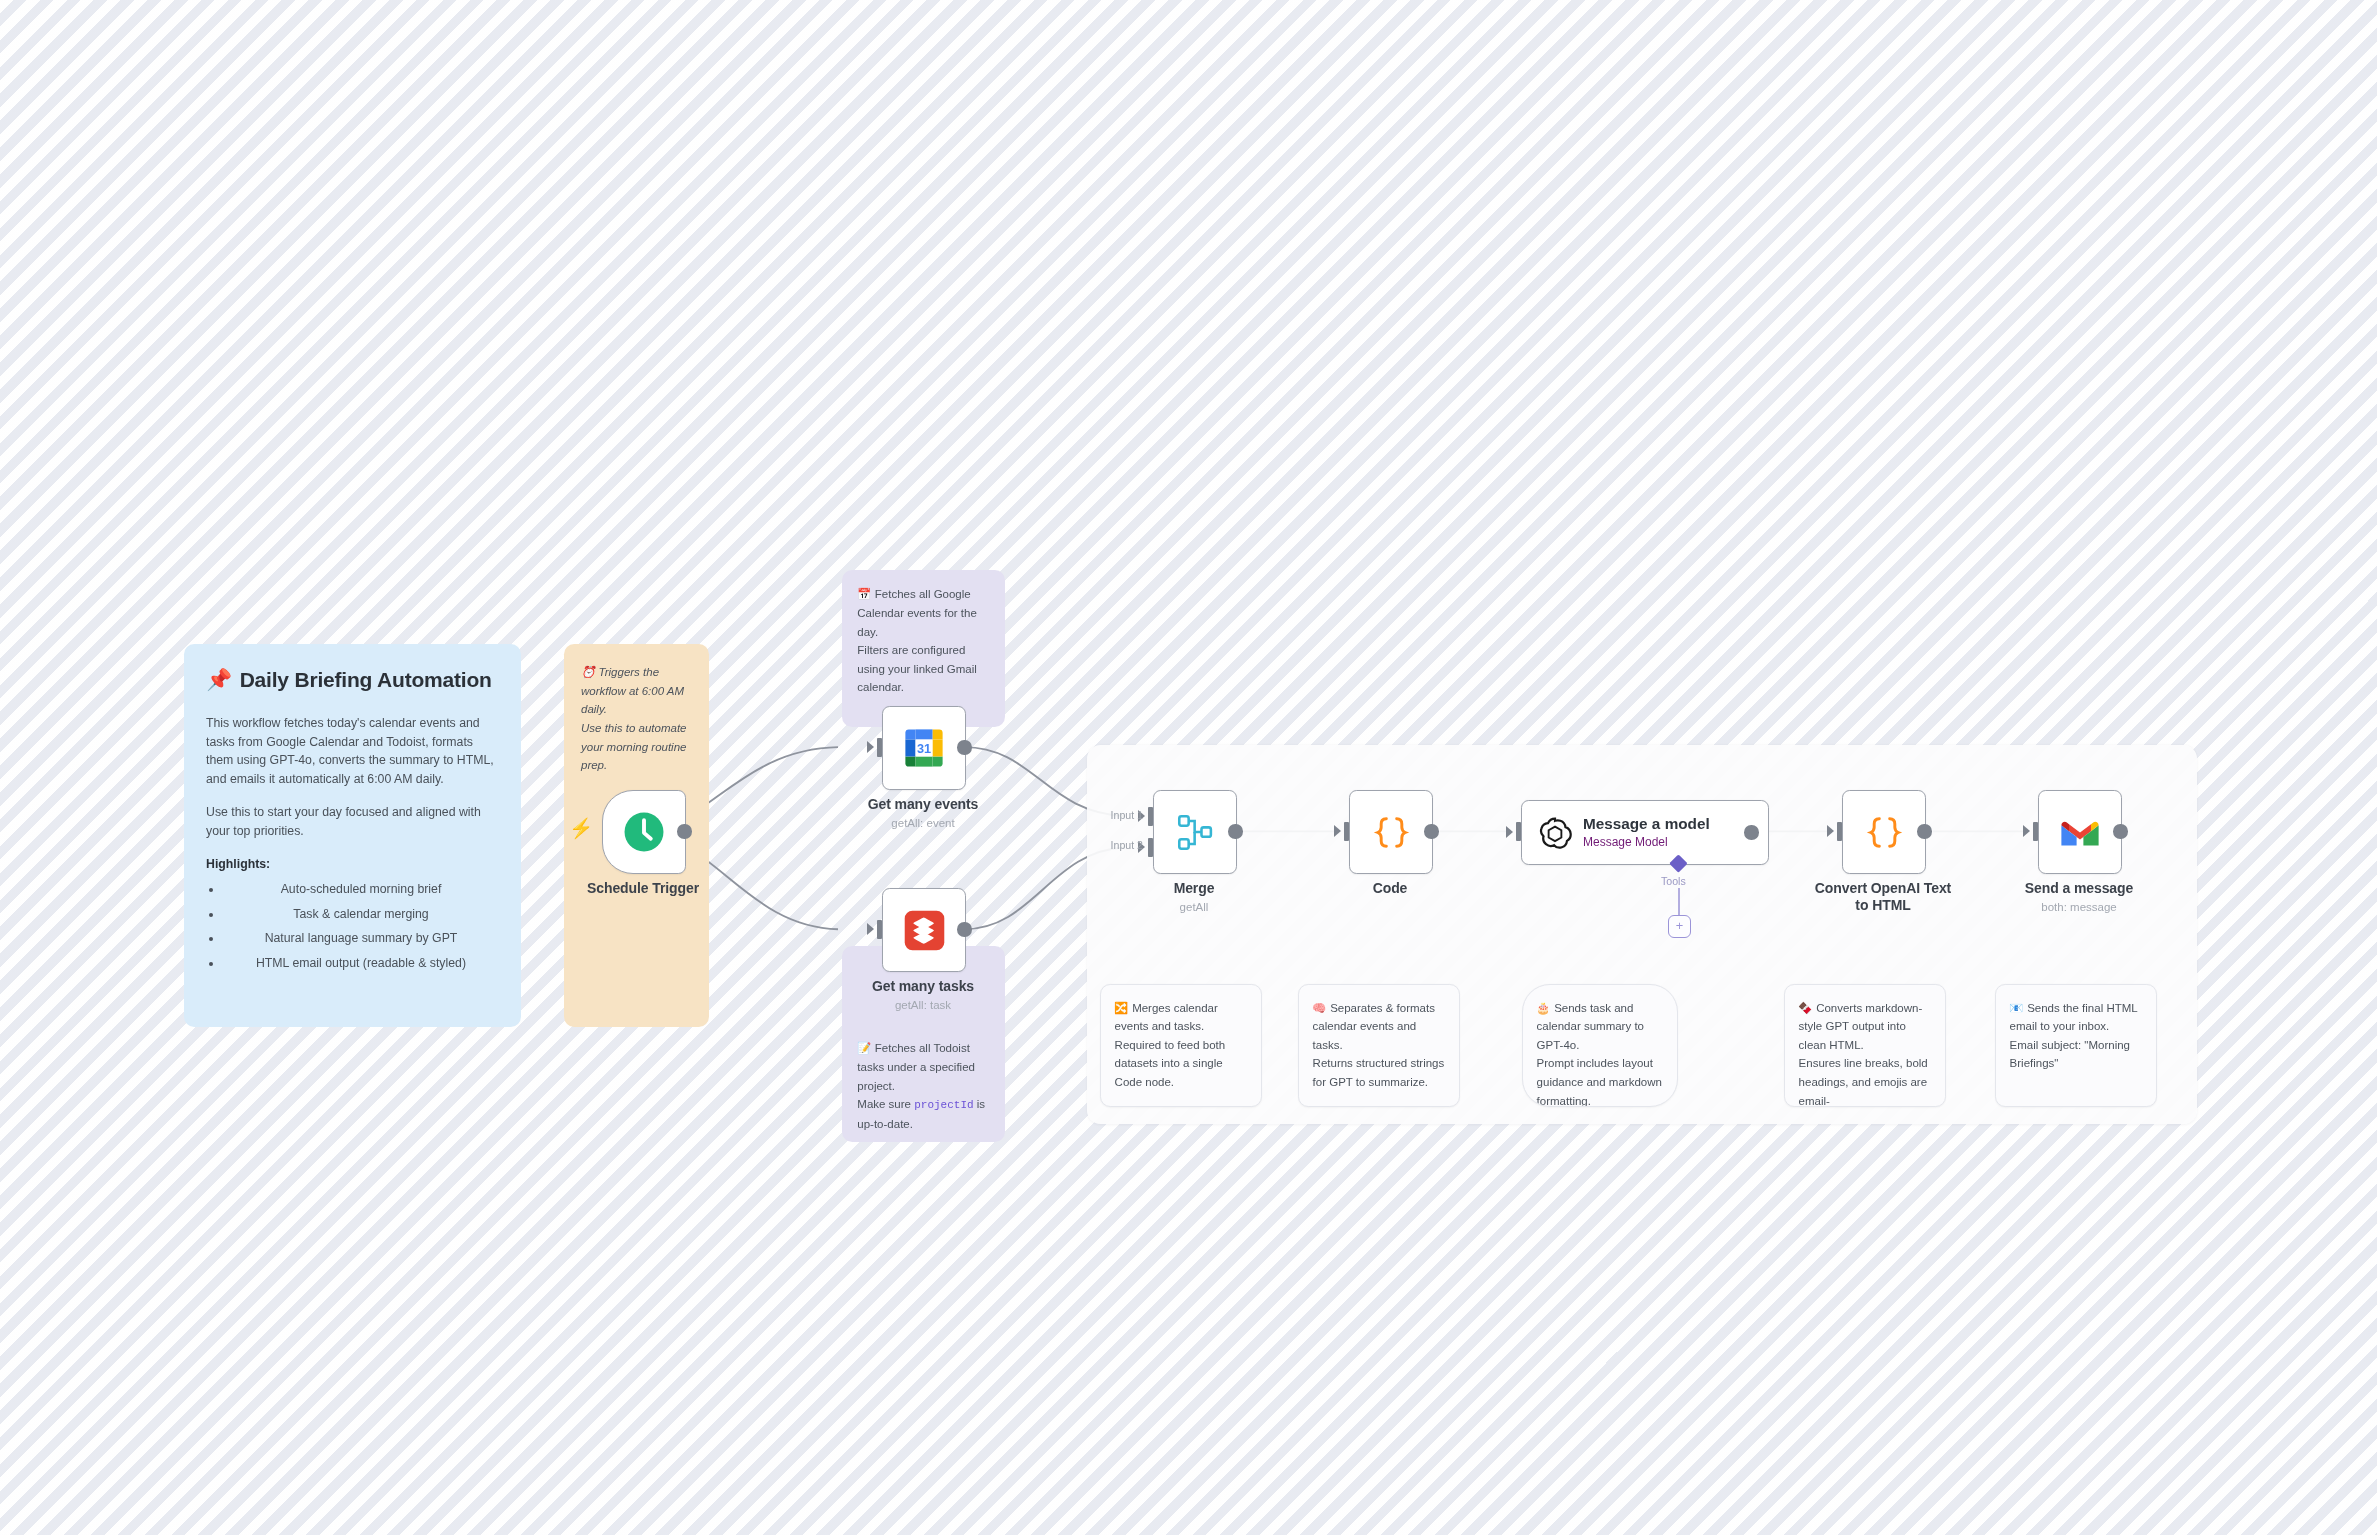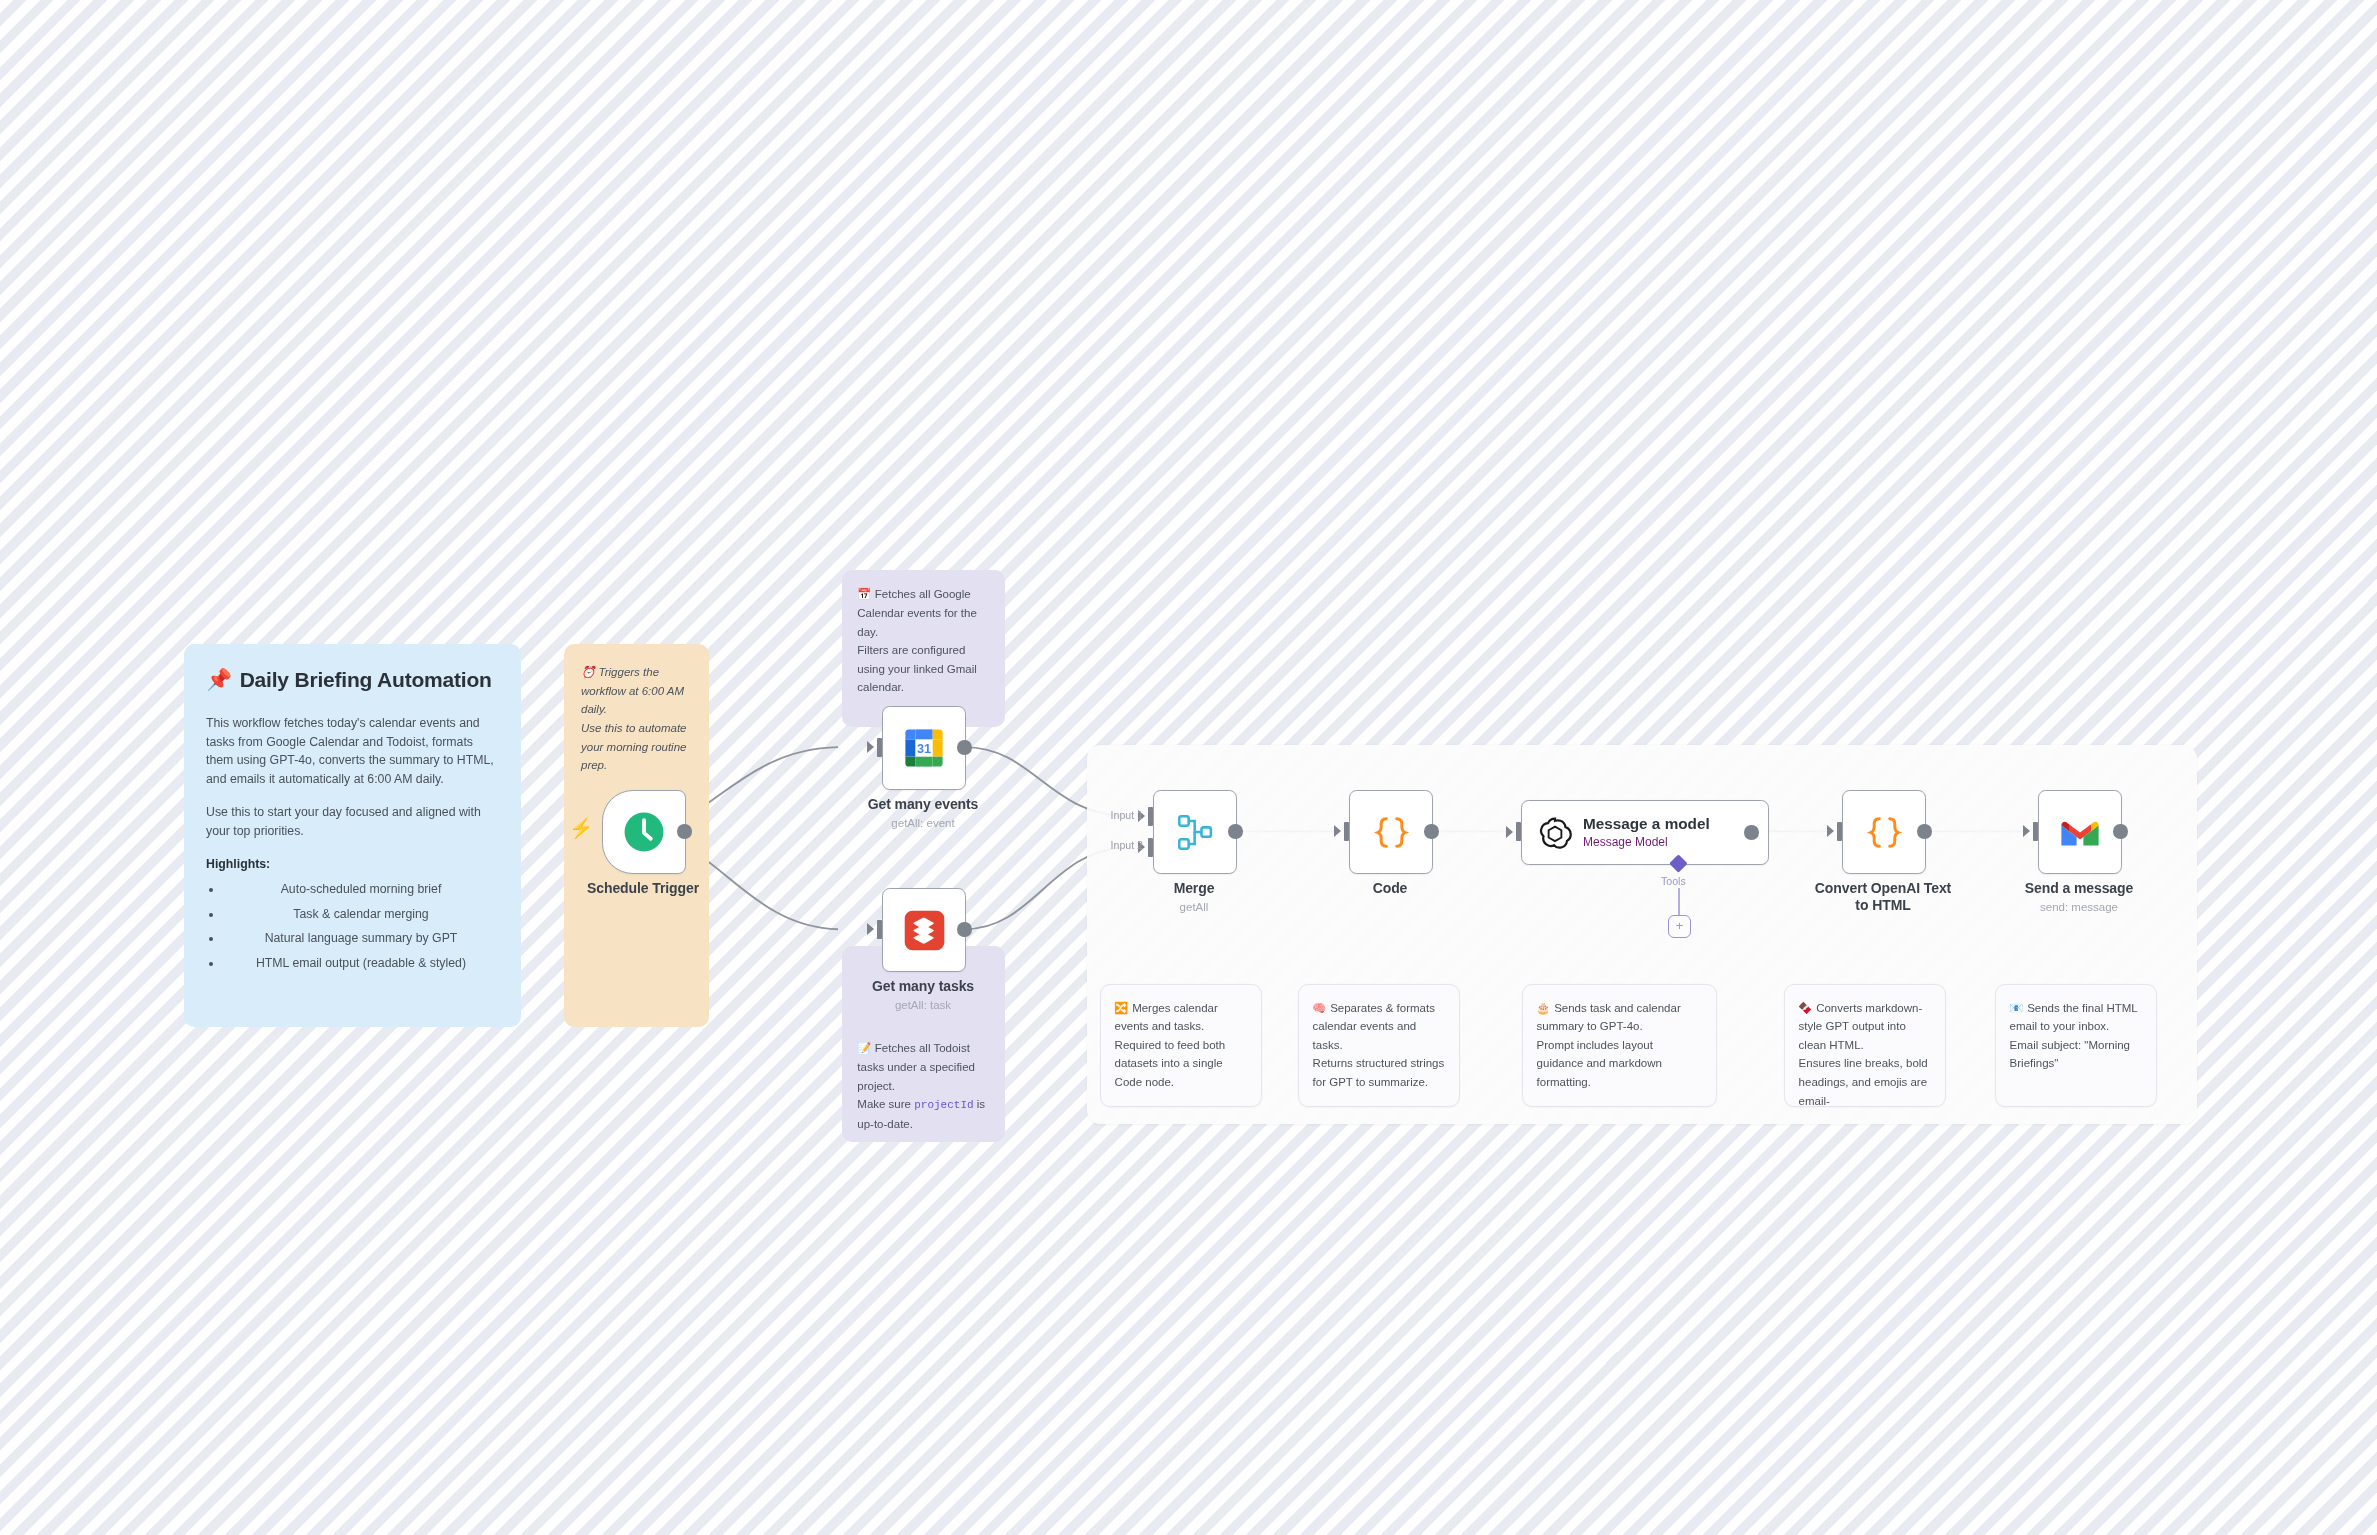--- a/index.html
+++ b/index.html
@@ -191,21 +191,21 @@
   </div>
 
   <div class="sticky white" style="left:1298px;top:984px;width:162px;height:123px;padding:13.6px 13.6px 0 13.6px;">
     <div class="small-note">
       <span>🧠</span>
       <span>Separates &amp; formats calendar events and tasks.</span>
       <span class="ln">Returns structured strings for GPT to summarize.</span>
     </div>
   </div>
 
-  <div class="sticky white" style="left:1522px;top:984px;width:195px;height:123px;padding:13.6px 13.6px 0 13.6px;">
+  <div class="sticky white" style="left:1522px;top:984px;width:156px;height:123px;padding:13.6px 13.6px 0 13.6px;border-radius:28px;">
     <div class="small-note">
       <span>🎂</span>
       <span>Sends task and calendar summary to GPT-4o.</span>
       <span class="ln">Prompt includes layout guidance and markdown formatting.</span>
     </div>
   </div>
 
   <div class="sticky white" style="left:1784px;top:984px;width:162px;height:123px;padding:13.6px 13.6px 0 13.6px;">
     <div class="small-note">
       <span>🍫</span>
@@ -354,17 +354,17 @@
         <path d="M48 12c0-3.3-3.8-5.2-6.4-3.2L39 10.8 39 19z" fill="#fbbc04"></path>
         <path d="M13 10.8 L26 20.5 L39 10.8 L39 19 L26 28.8 L13 19z" fill="#ea4335"></path>
         <path d="M13 19 L13 36 L22 36 L22 25.8z" fill="#4285f4"></path>
         <path d="M39 19 L39 36 L30 36 L30 25.8z" fill="#34a853"></path>
       </svg>
     </div>
     <div class="port-in" style="left:-5.1px;top:31.5px;"></div>
     <div class="port-in-arrow" style="left:-15.3px;top:35px;"></div>
     <div class="port-out" style="left:75px;top:34px;"></div>
     <div class="node-label" style="top:90px;">Send a message</div>
-    <div class="node-sub" style="top:111px;">send: message</div>
+    <div class="node-sub" style="top:111px;">both: message</div>
   </div>
 
 </div>
 
 
 </body></html>

